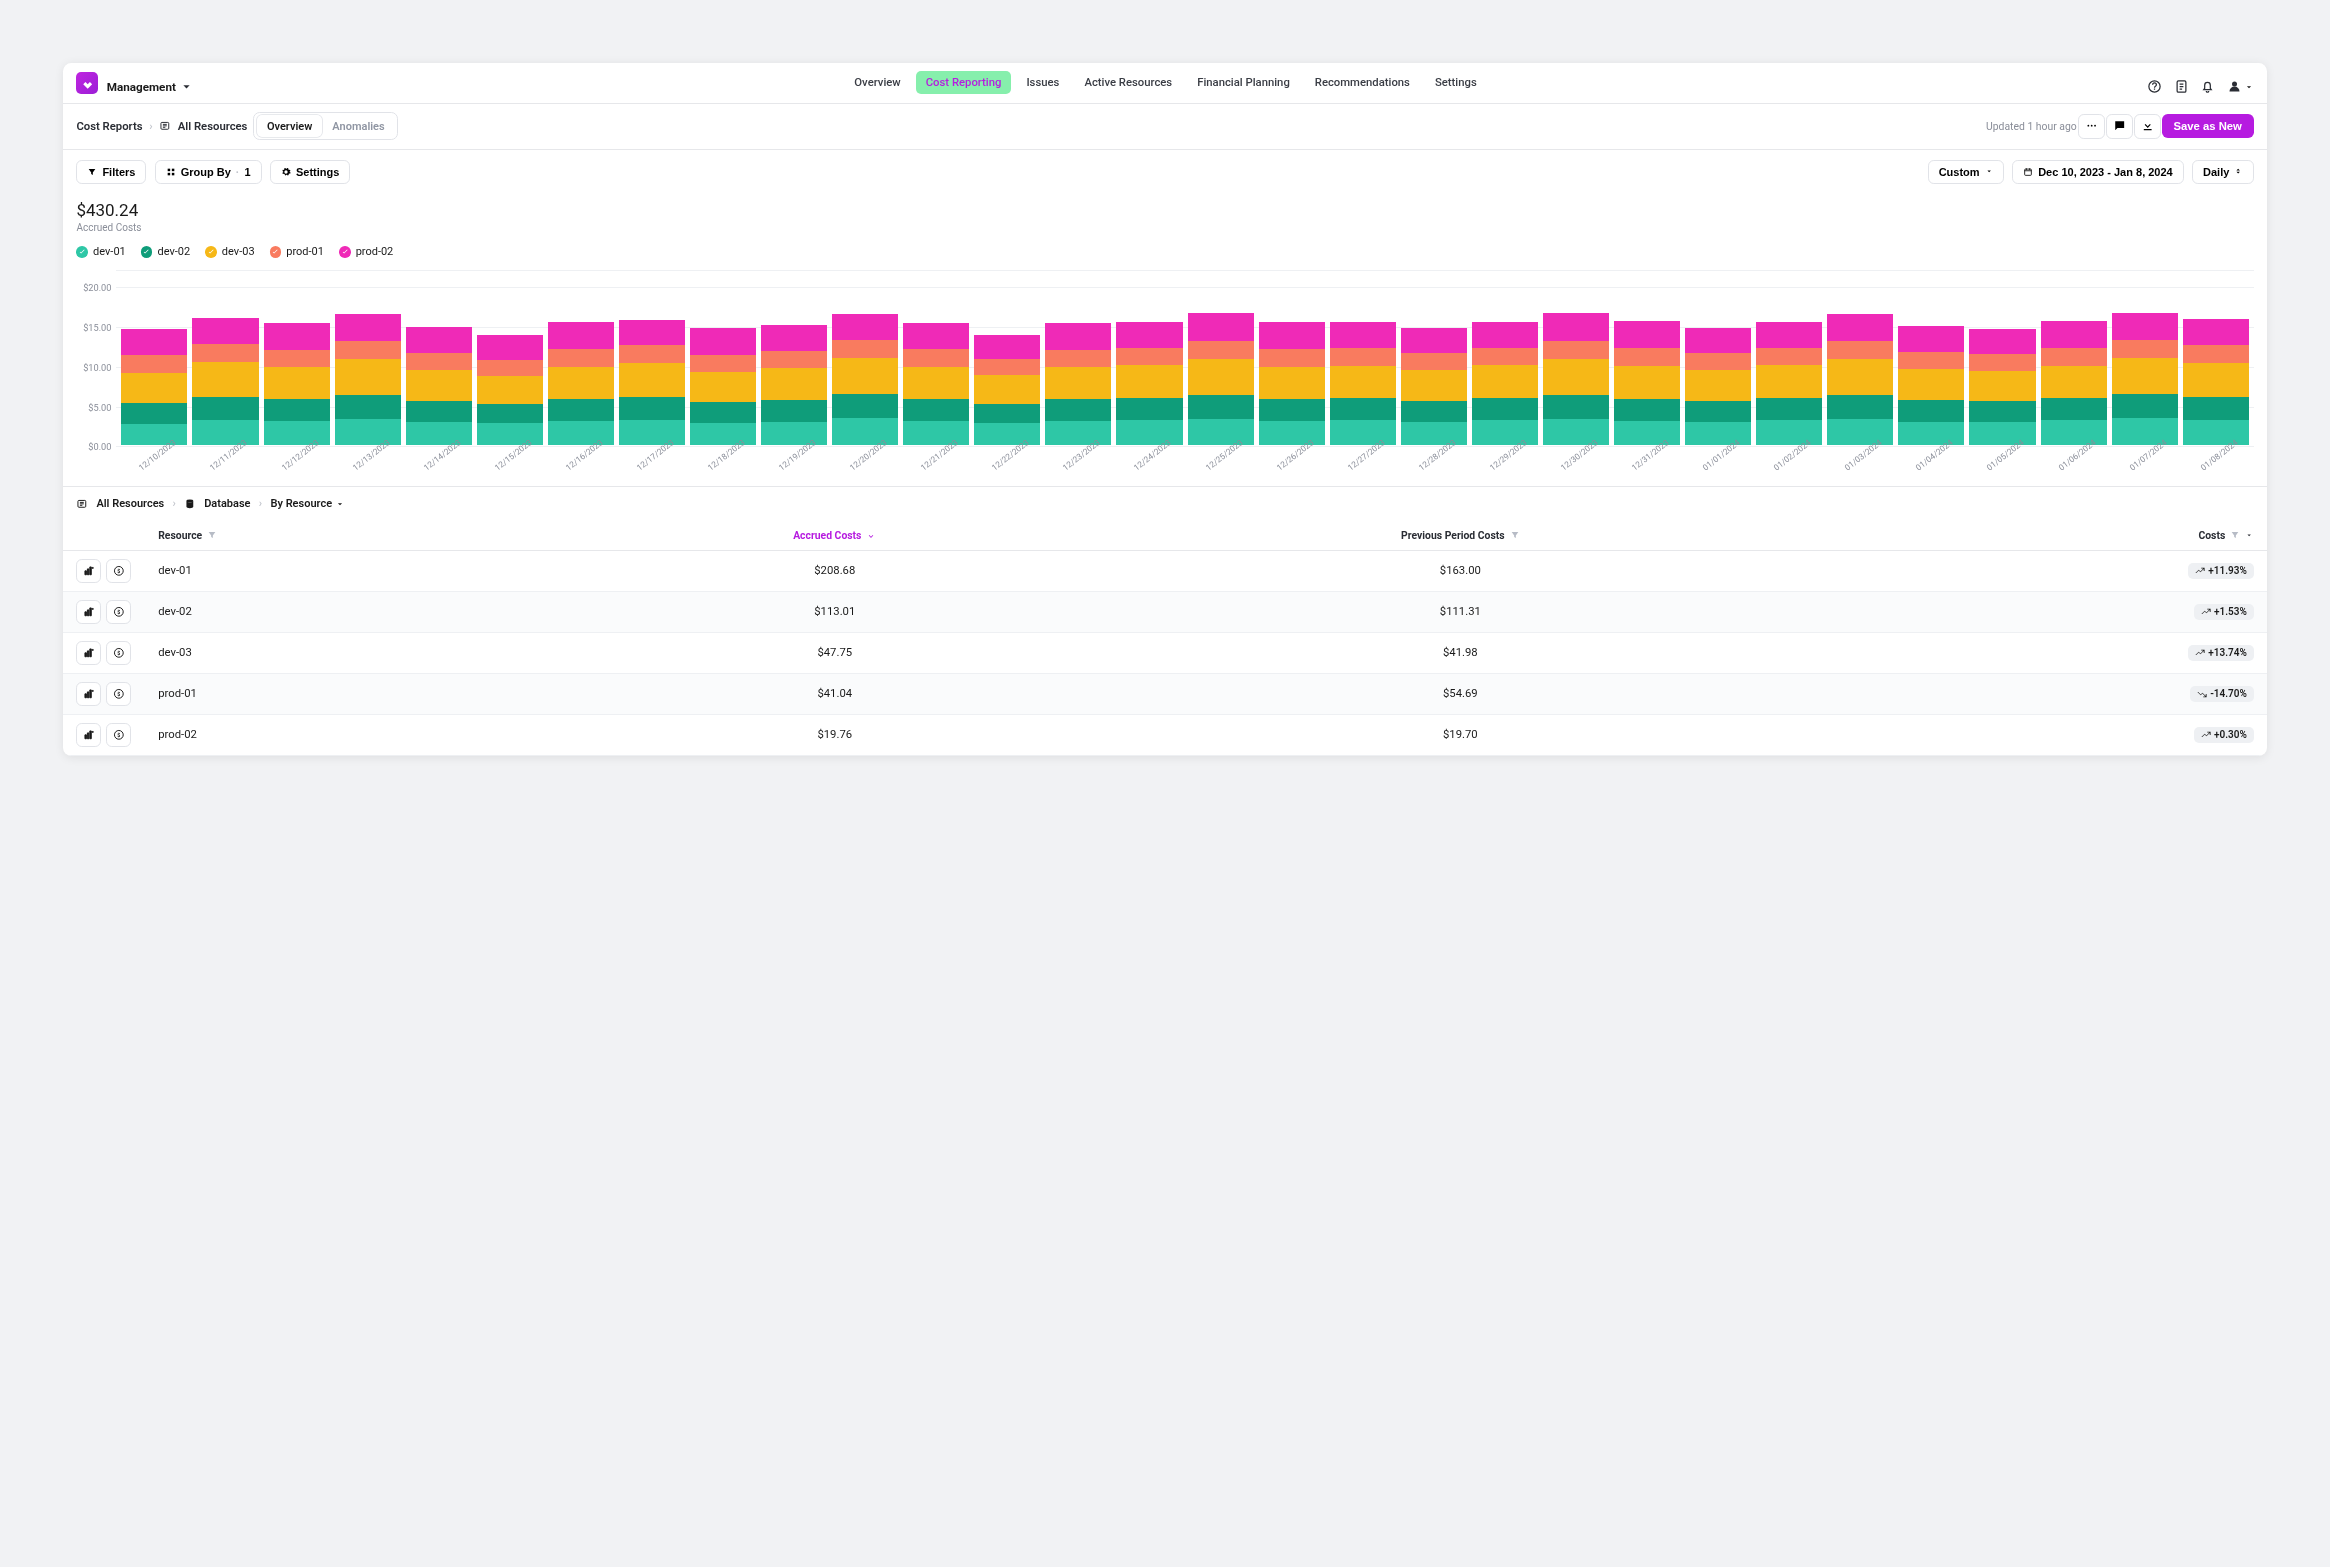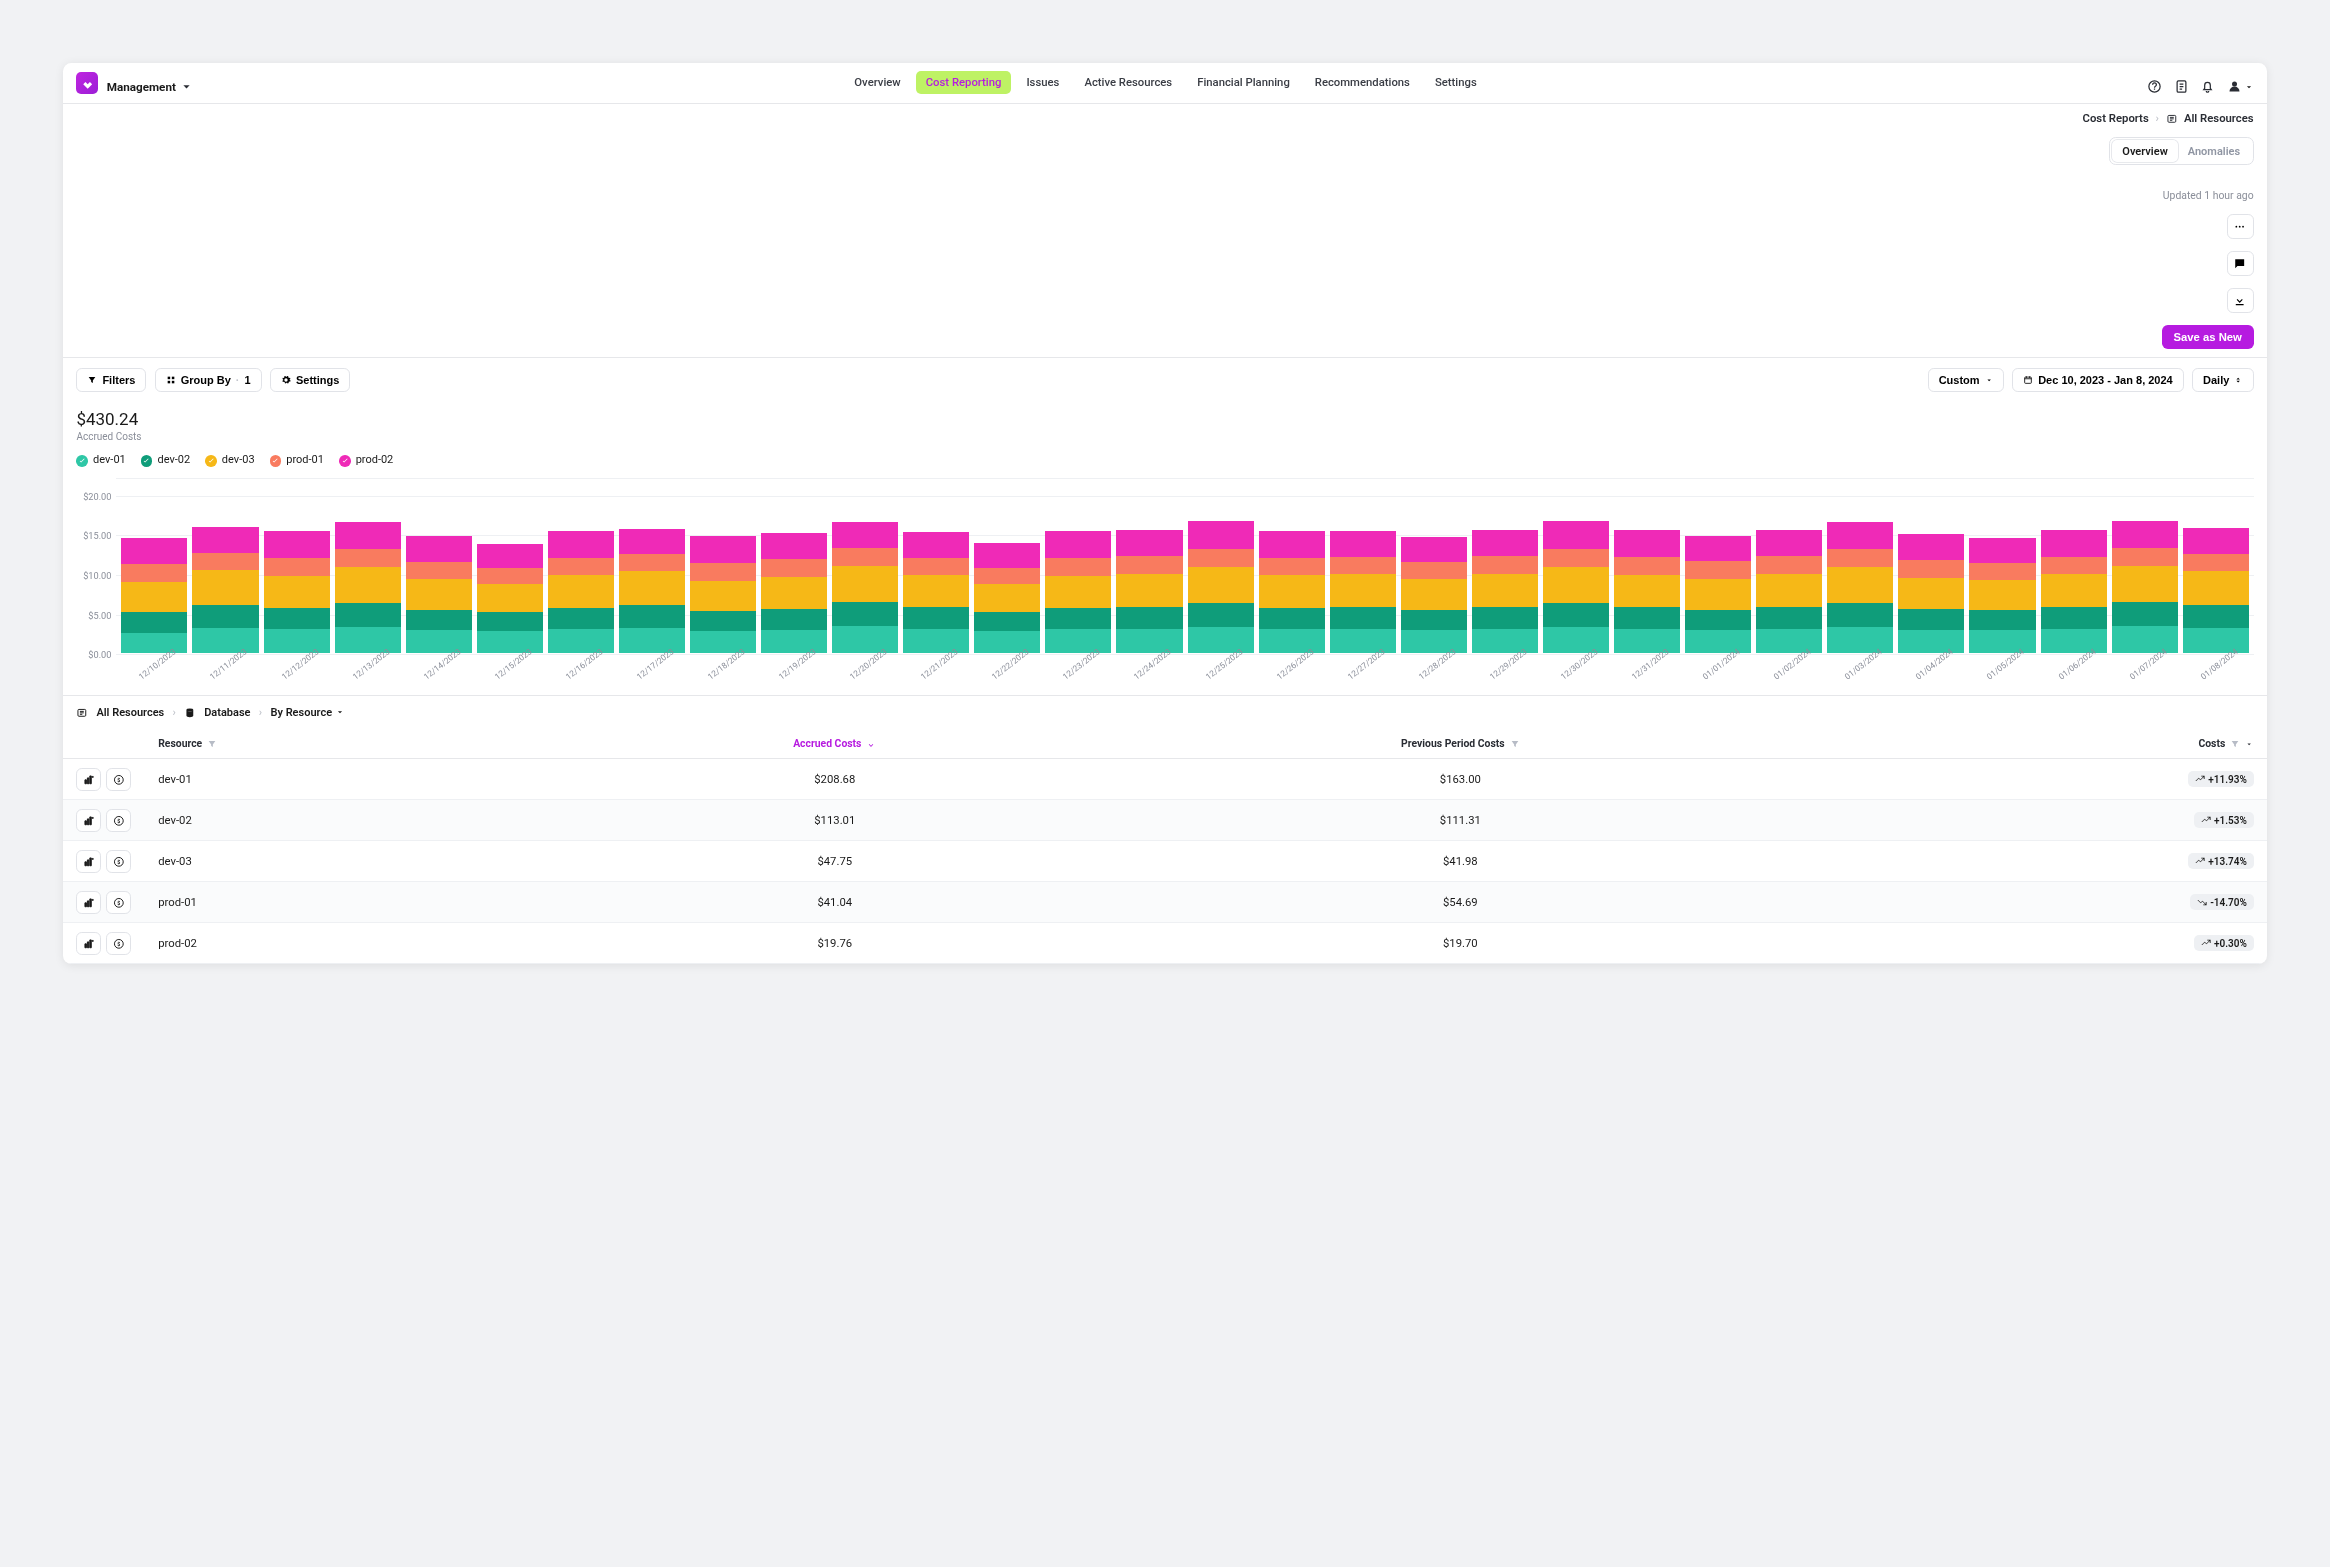--- a/index.html
+++ b/index.html
@@ -7,26 +7,26 @@
 .frame { background: #fff; border-radius: 8.3px; margin: 63px; box-shadow: 0 1.7px 10px rgba(0,0,0,0.08); overflow: hidden; }
 
 
 .topbar { display: flex; align-items: flex-end; padding: 8.3px 13.4px; border-bottom: 0.8px solid #e6e7ea; }
 .logo { width: 22px; height: 22px; border-radius: 5px; background: linear-gradient(135deg,#c025e0,#9b1ed6); display:flex; align-items:center; justify-content:center; margin-right: 8.3px; }
 .logo svg { width:13.4px; height:13.4px; }
 .ws-name { font-weight: 700; font-size: 11.7px; margin-right: 3.3px; }
 .chev { color:#8a8e99; }
 .topnav { display:flex; gap:5px; margin-left:auto; margin-right:auto; }
 .topnav a { padding: 5px 10px; border-radius: 5px; color:#3a3d45; text-decoration:none; font-weight:500; font-size:11.3px; }
-.topnav a.active { background:#bef264; color:#b61be0; }
+.topnav a.active { background:#86efac; color:#b61be0; }
 .topicons { display:flex; align-items:center; gap:11.7px; margin-left:10px; }
 .ic { width:15px; height:15px; color:#2a2d34; }
 
 
-.subbar { display:flex; align-items:flex-end; padding: 8.3px 13.4px; border-bottom:0.8px solid #e6e7ea; gap:12px;flex-direction:column; }
+.subbar { display:flex; align-items:center; padding: 8.3px 13.4px; border-bottom:0.8px solid #e6e7ea; gap:1px; }
 .crumb { display:flex; align-items:center; gap:6.7px; font-size:11.3px; font-weight:600; color:#2a2d34; }
 .crumbsep { color:#c3c6cd; }
 .tabgroup { display:flex; border:0.8px solid #e1e3e8; border-radius:6.7px; padding:2.5px; margin-left:5px; }
 .tabgroup .tab { padding:4.2px 10px; border-radius:5px; font-size:11px; font-weight:600; color:#9096a3; }
 .tabgroup .tab.active { background:#fff; color:#1a1a1a; box-shadow: 0 0 0 0.8px #e1e3e8; }
 .spacer { flex:1; }
 .muted { color:#8a8e99; font-size:10.4px; }
 .iconbtn { border:0.8px solid #e1e3e8; background:#fff; border-radius:5.8px; width:27px; height:25px; display:flex; align-items:center; justify-content:center; }
 .primary { background:#b61be0; color:#fff; border:none; border-radius:5.8px; padding:5.8px 11.7px; font-weight:600; font-size:11.3px; }
 

